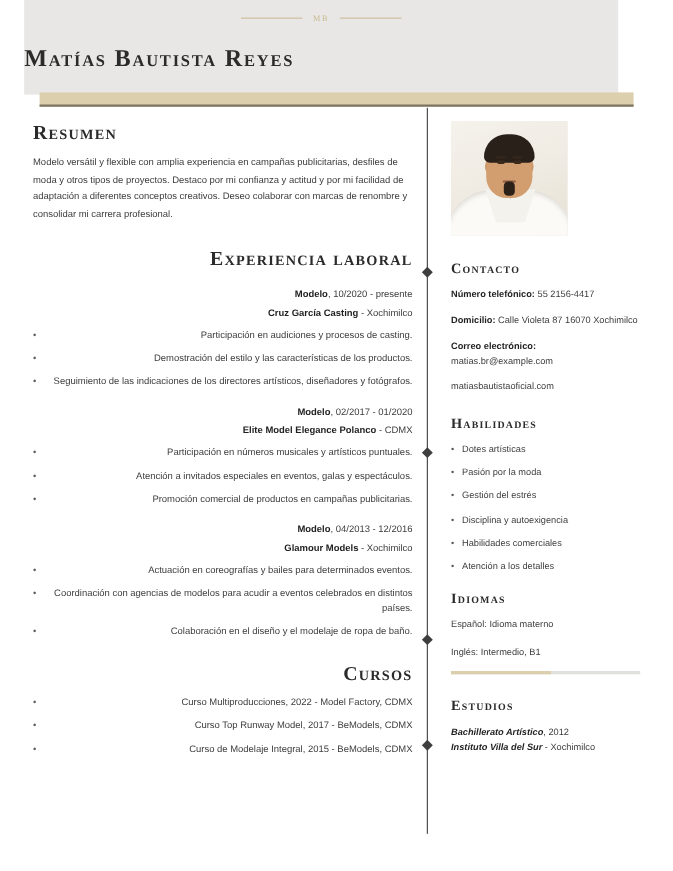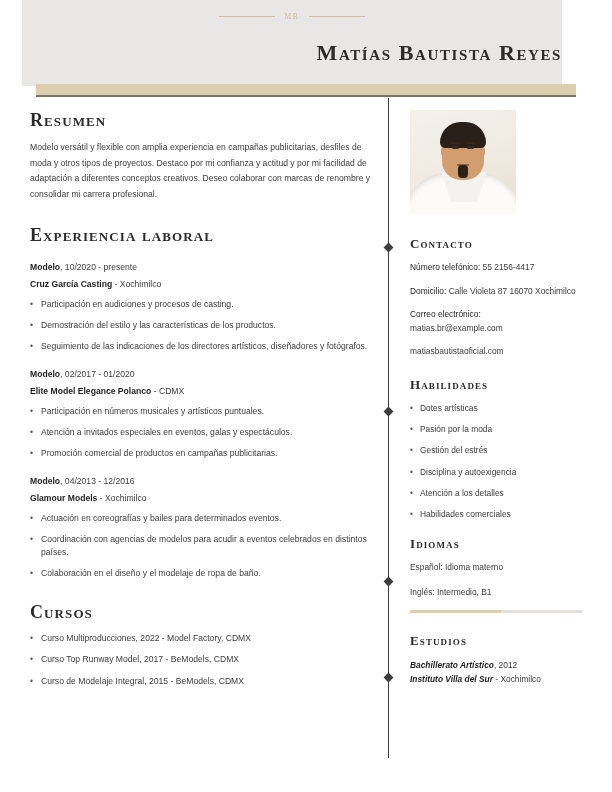--- a/index.html
+++ b/index.html
@@ -45,21 +45,21 @@
     font-size: 7.5px;
     letter-spacing: 1.6px;
     color: #c9b994;
     font-variant: small-caps;
   }
   .full-name {
     position: absolute;
     left: 0;
     top: 40px;
     width: 540px;
-    text-align: right;
+    text-align: left;
     font-family: "Liberation Serif", serif;
     font-size: 22px;
     font-weight: 700;
     letter-spacing: 1.6px;
     color: #2b2b2b;
     font-variant: small-caps;
   }
   .tan-band {
     position: absolute;
     left: 36px;
@@ -144,21 +144,21 @@
     color: #3c3c3c;
   }
   ul.bullets li::before {
     content: "\2022";
     position: absolute;
     left: 0;
     top: 0;
     color: #5a5a5a;
   }
 
-  .section-block { margin-top: 22px; }
+  .section-block { margin-top: 22px; text-align: right; }
 
   
   .photo {
     width: 106px;
     height: 104px;
     position: relative;
     overflow: hidden;
     background: #efece6;
     margin-bottom: 22px;
   }
@@ -241,21 +241,21 @@
     width: 12px; height: 2px;
     background: #8c5c44; border-radius: 2px;
   }
 
   .contact-item {
     font-size: 8.4px;
     line-height: 1.62;
     margin-bottom: 10px;
     color: #3c3c3c;
   }
-  .contact-item b { color: #1f1f1f; font-weight: 400; margin-top: 22px; }
+  .contact-item b { color: #1f1f1f; font-weight: 700; margin-top: 22px; }
 
   ul.rlist {
     list-style: none;
     margin: 0;
     padding: 0;
   }
   ul.rlist li {
     position: relative;
     padding-left: 10px;
     font-size: 8.4px;
@@ -416,22 +416,22 @@
     </div>
   </div>
 
   <div style="margin-top:18px">
     <div class="sec-title right">Habilidades</div>
     <ul class="rlist">
       <li>Dotes artísticas</li>
       <li>Pasión por la moda</li>
       <li>Gestión del estrés</li>
       <li>Disciplina y autoexigencia</li>
+      <li>Habilidades comerciales</li>
       <li>Atención a los detalles</li>
-      <li>Habilidades comerciales</li>
     </ul>
   </div>
 
   <div style="margin-top:16px">
     <div class="sec-title right">Idiomas</div>
     <div class="lang-line">Español: Idioma materno</div>
     <div class="lang-line">Inglés: Intermedio, B1</div>
     <div class="rule-split"></div>
   </div>
 

